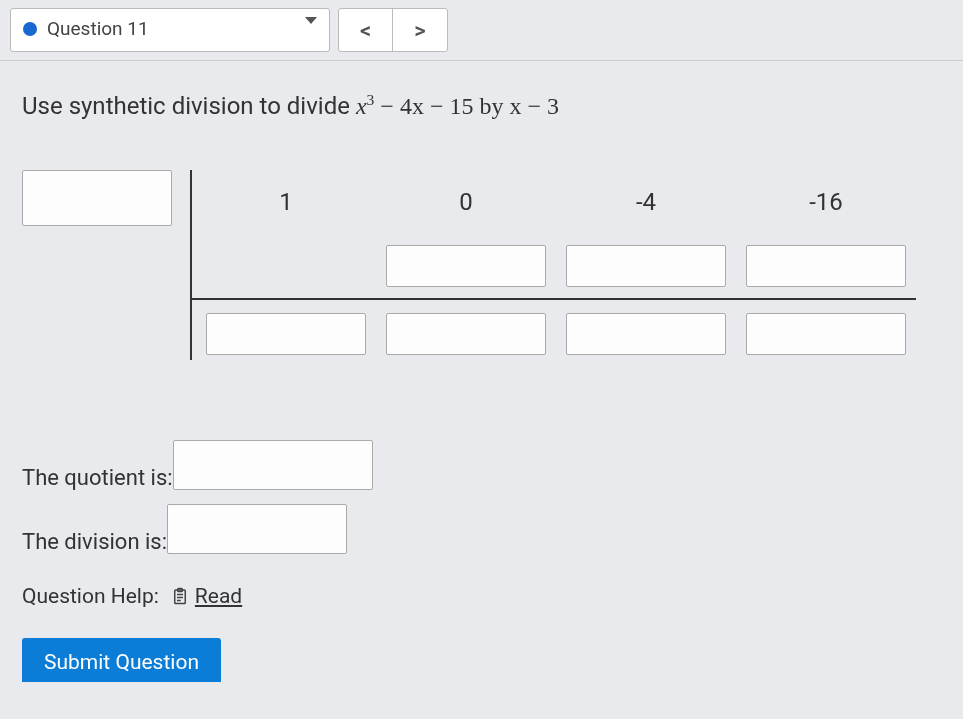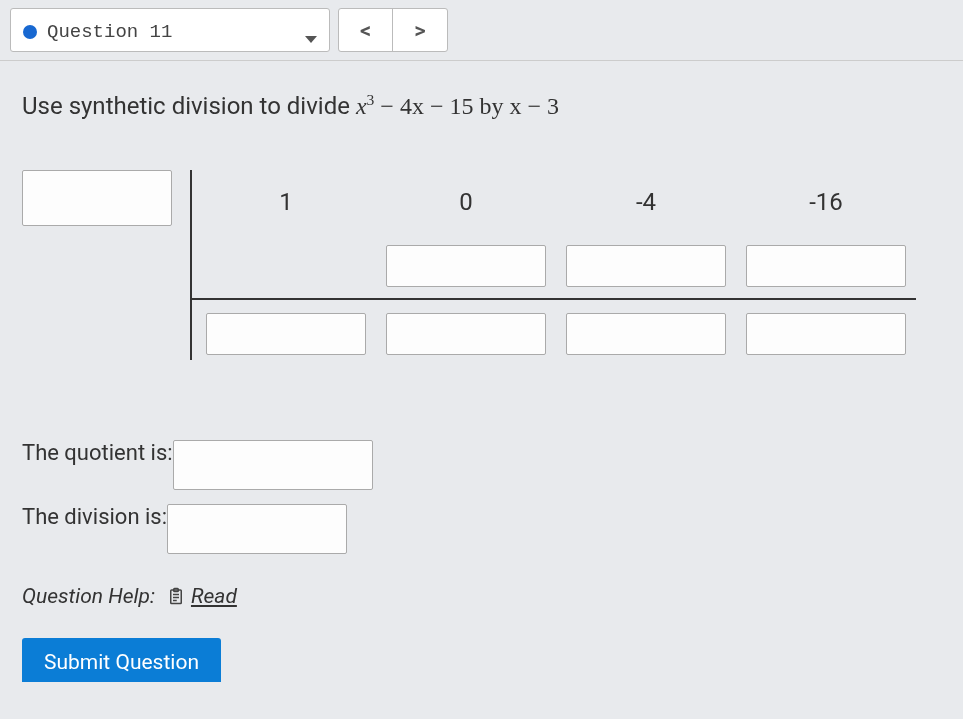--- a/index.html
+++ b/index.html
@@ -13,31 +13,30 @@
     }
     .top-nav {
       display: flex;
       align-items: center;
       gap: 8px;
       padding: 8px 10px;
       border-bottom: 1px solid #ccc;
     }
     .question-selector {
       display: flex;
-      align-items: flex-end;
+      align-items: flex-start;
       justify-content: space-between;
       background: #fff;
       border: 1px solid #bbb;
       border-radius: 3px;
       padding: 8px 12px;
       width: 320px;
       height: 44px;
       font-size: 19px;
       color: #444;
-      font-family: Liberation Mono, monospace;
     }
     .dot {
       width: 14px;
       height: 14px;
       border-radius: 50%;
       background: #1868d1;
       margin-right: 10px;
       flex-shrink: 0;
     }
     .selector-left { display: flex; align-items: center; }
@@ -113,21 +112,21 @@
       height: 42px;
       border: 1px solid #aaa;
       background: #fdfdfd;
       border-radius: 2px;
       font-size: 20px;
       text-align: center;
     }
     .cell-spacer { width: 160px; }
     .answer-row {
       display: flex;
-      align-items: flex-start;
+      align-items: flex-end;
       gap: 0;
       font-size: 22px;
       margin-bottom: 14px;
     }
     .quotient-input, .remainder-input {
       height: 50px;
       border: 1px solid #aaa;
       background: #fdfdfd;
       border-radius: 2px;
       font-size: 20px;
@@ -135,21 +134,20 @@
     }
     .quotient-input { width: 200px; }
     .remainder-input { width: 180px; }
     .help-row {
       display: flex;
       align-items: center;
       gap: 12px;
       font-size: 21px;
       margin-top: 30px;
       margin-bottom: 30px;
-      font-style: italic;
     }
     .read-link {
       display: flex;
       align-items: center;
       gap: 6px;
       text-decoration: underline;
       color: #333;
     }
     .clipboard-icon {
       width: 18px;

